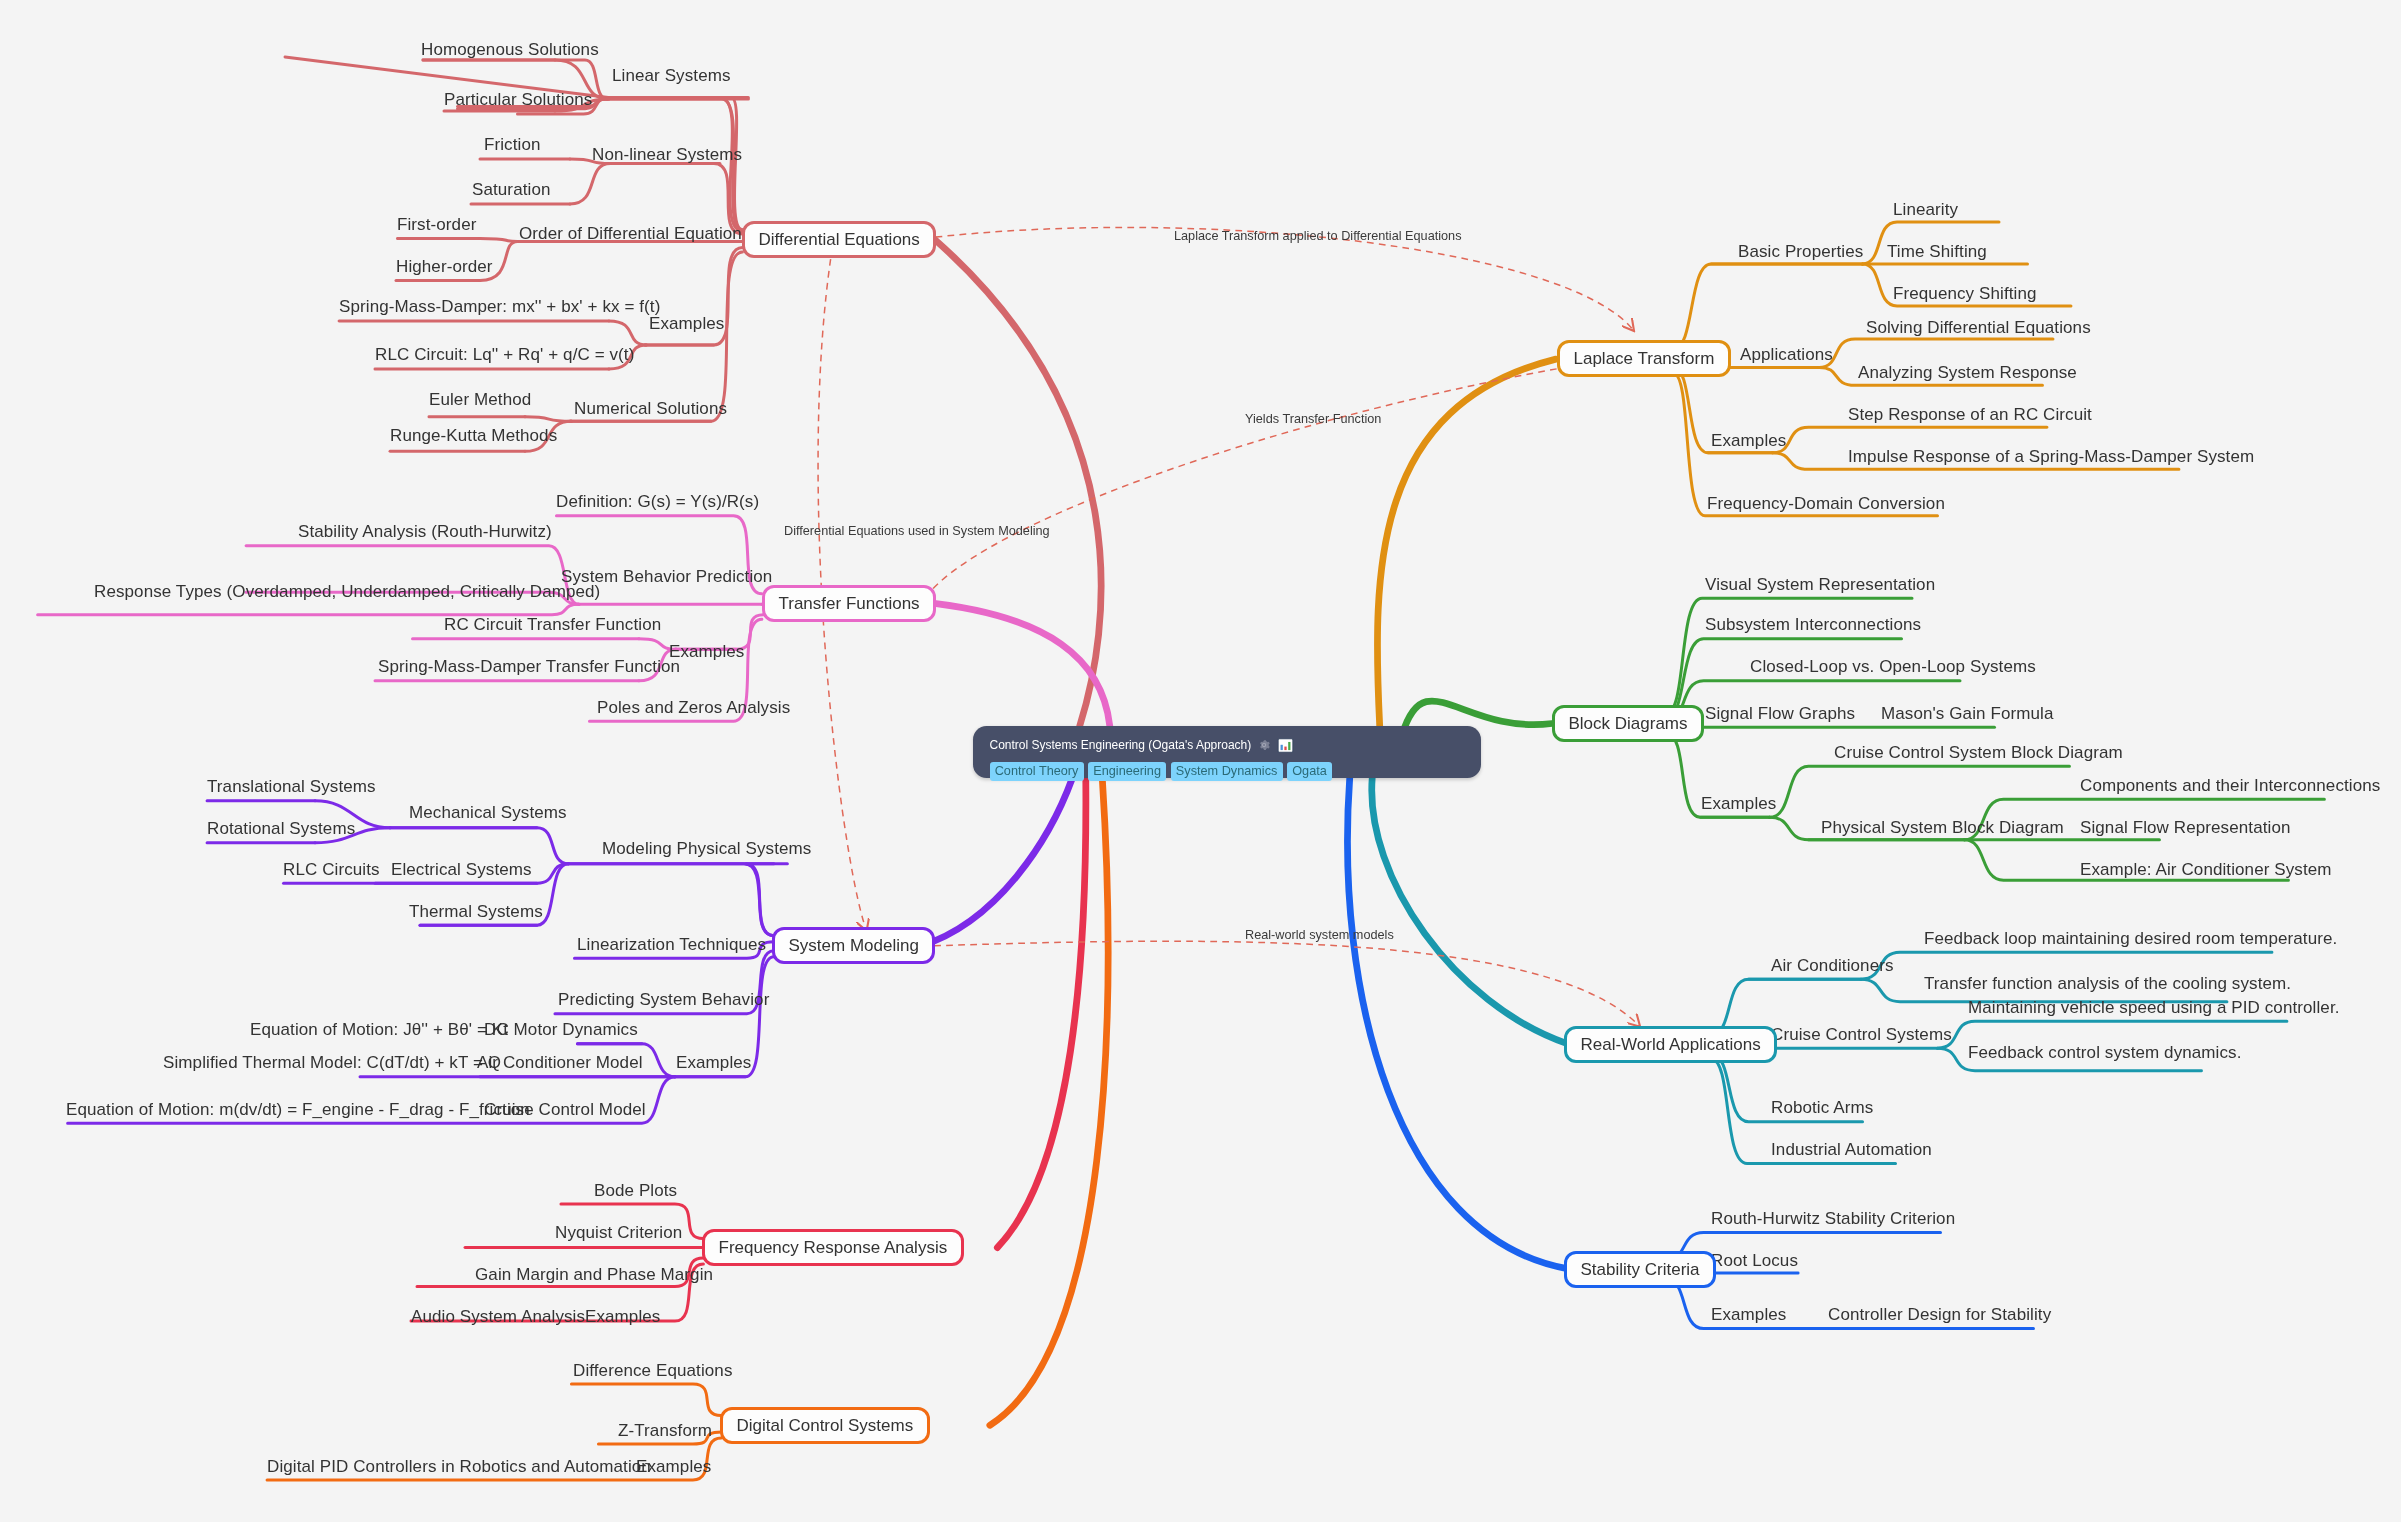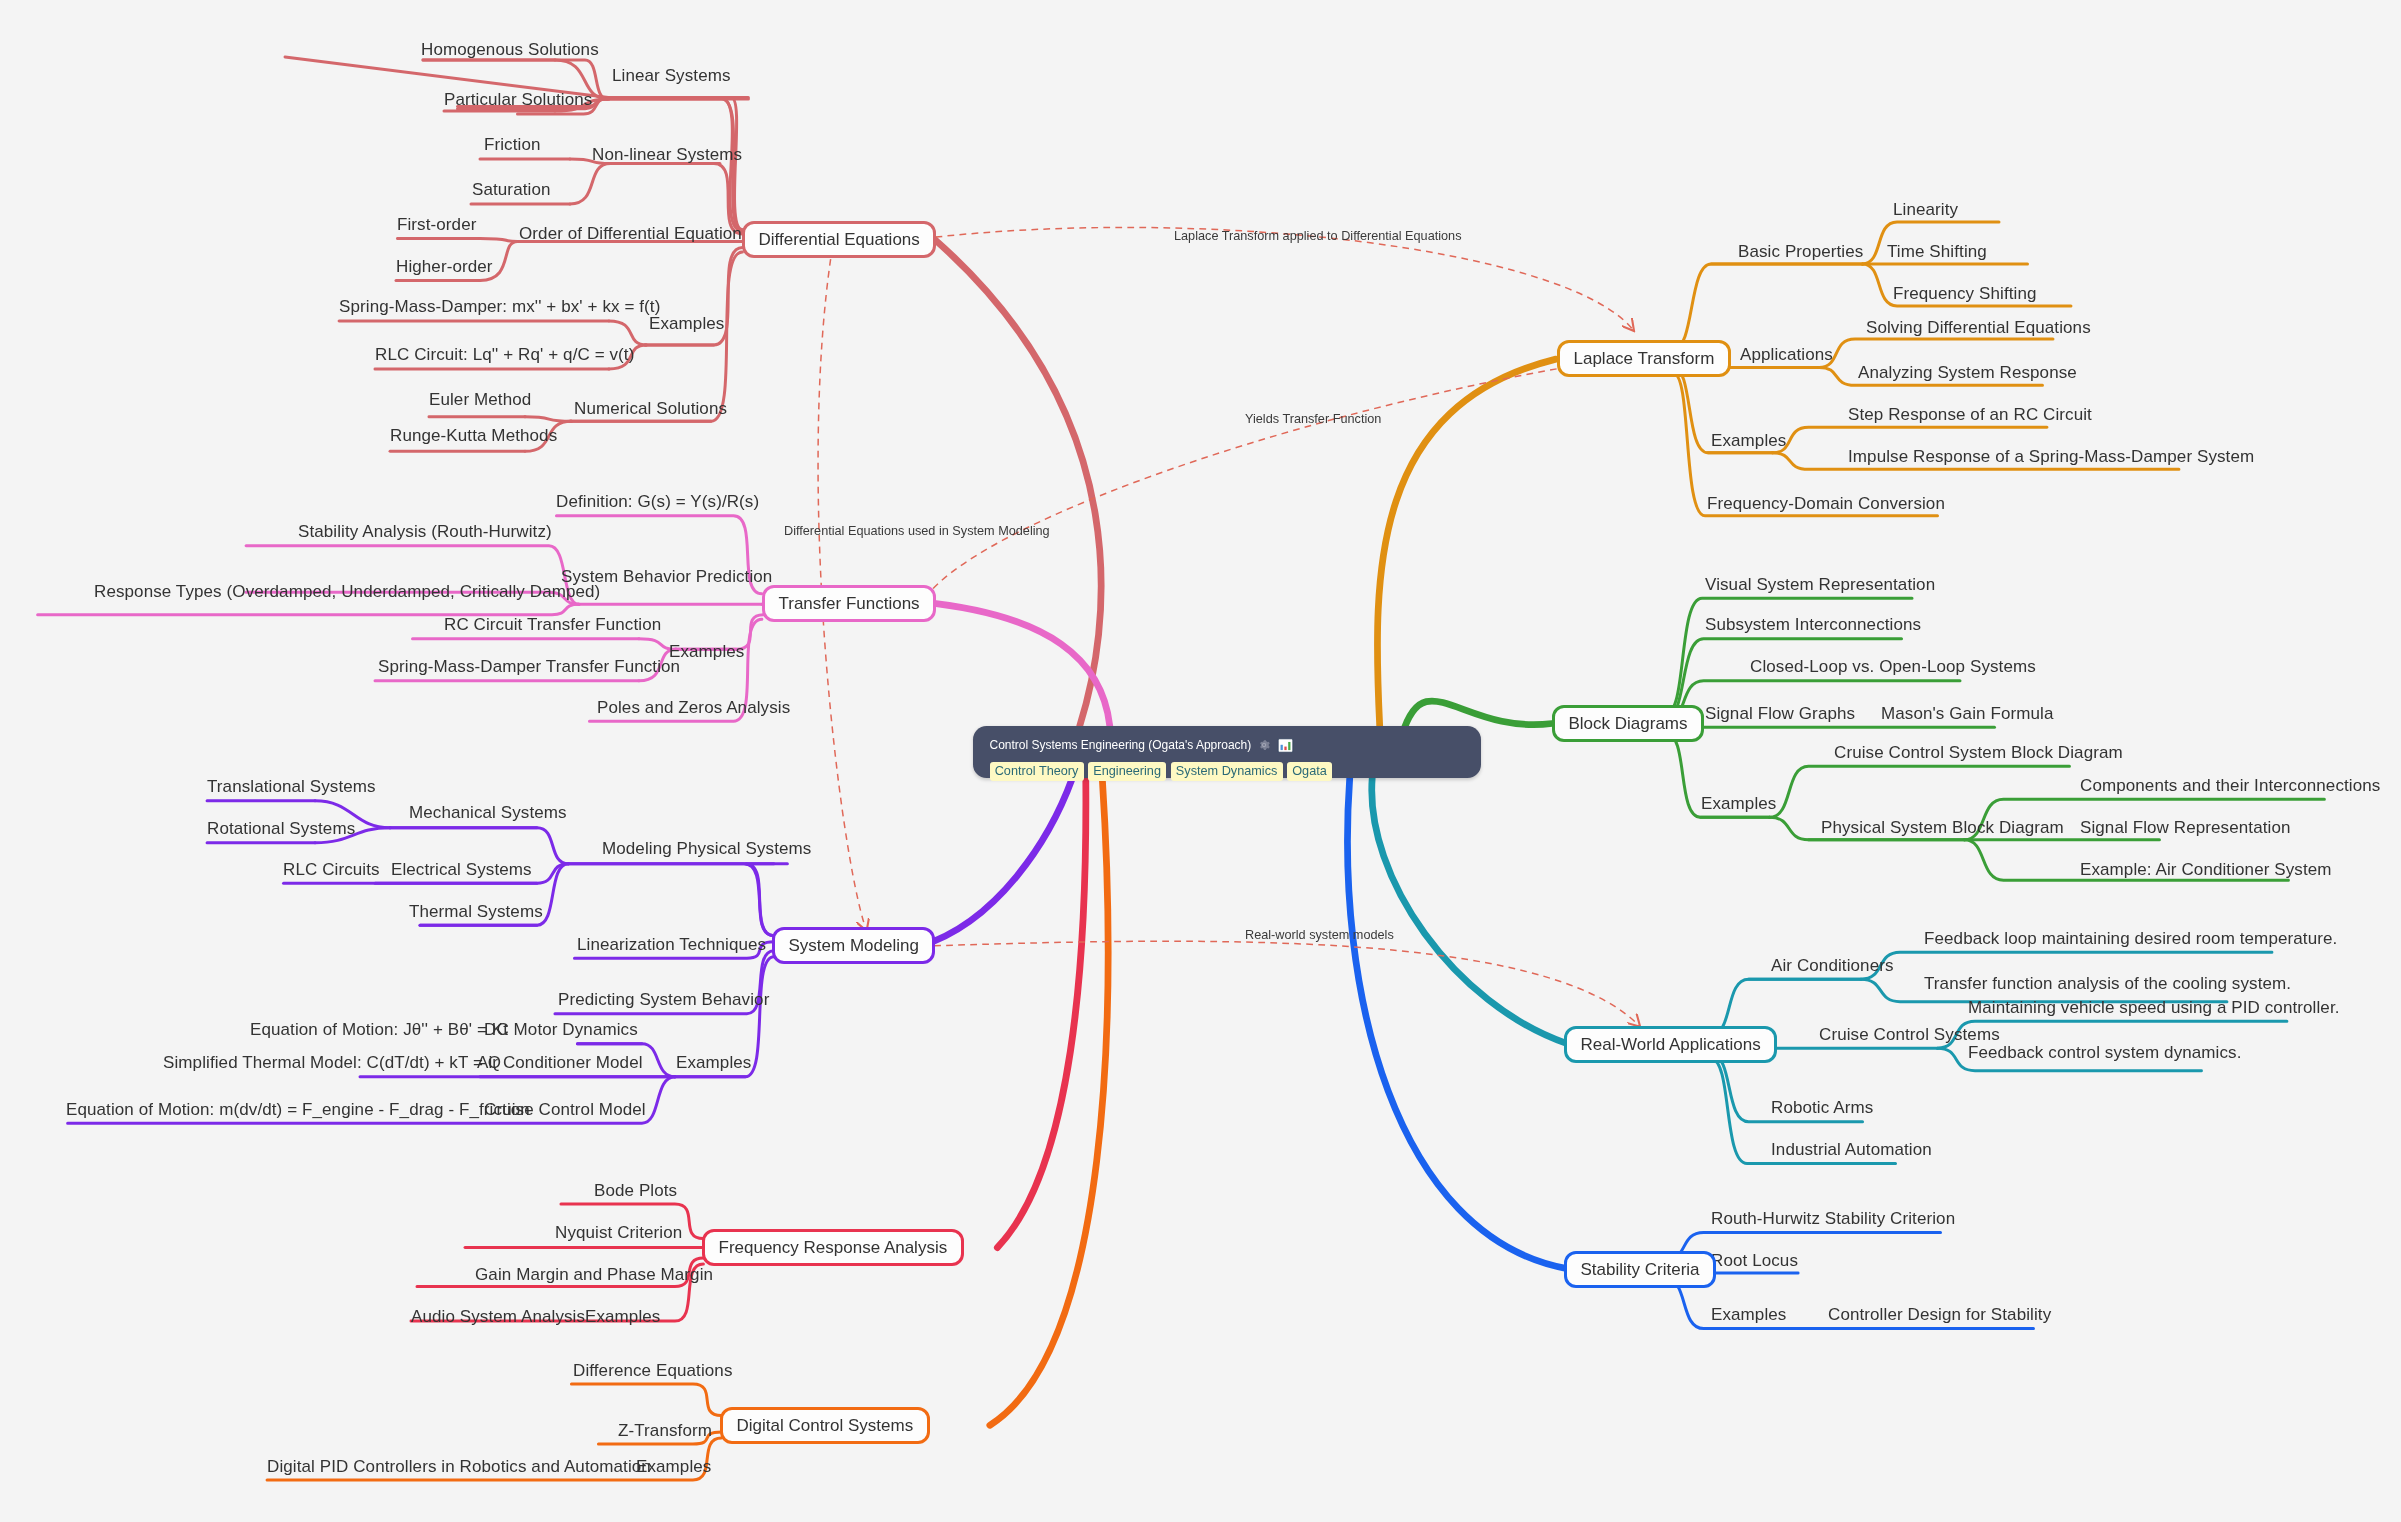--- a/index.html
+++ b/index.html
@@ -50,21 +50,21 @@
     padding:10.5px 16.5px 0 16.5px;
     z-index:20;
     box-shadow:0 1.5px 3.7px rgba(0,0,0,.18);
   }
   #central .ctitle{
     color:#ffffff;font-size:12px;line-height:1;
     display:flex;align-items:center;gap:6px;white-space:nowrap;
   }
   #central .tags{display:flex;gap:4.5px;margin-top:8.2px;}
   #central .tag{
-    background:#fef9c3;color:#2b6a77;
+    background:#7dd3fc;color:#2b6a77;
     font-size:12.7px;line-height:1;
     padding:3px 5.2px 3.7px 5.2px;
     border-radius:3px;
     white-space:nowrap;
   }
   .gear{display:inline-block;width:14.2px;height:14.2px;opacity:.85;}
   .chart-ico{display:inline-block;width:17px;height:17px;}
 
   
   .xlbl{position:absolute;font-size:12.7px;color:#3a3a3a;white-space:nowrap;}
@@ -421,21 +421,21 @@
   <div class="lbl s1" style="left:1701px;top:795px;">Examples</div>
   <div class="lbl s1" style="left:1834px;top:744px;">Cruise Control System Block Diagram</div>
   <div class="lbl s1" style="left:1821px;top:819px;">Physical System Block Diagram</div>
   <div class="lbl s1" style="left:2080px;top:777px;">Components and their Interconnections</div>
   <div class="lbl s1" style="left:2080px;top:819px;">Signal Flow Representation</div>
   <div class="lbl s1" style="left:2080px;top:861px;">Example: Air Conditioner System</div>
 
   <div class="lbl s1" style="left:1771px;top:957px;">Air Conditioners</div>
   <div class="lbl s1" style="left:1924px;top:930px;">Feedback loop maintaining desired room temperature.</div>
   <div class="lbl s1" style="left:1924px;top:975px;">Transfer function analysis of the cooling system.</div>
-  <div class="lbl s1" style="left:1771px;top:1026px;margin-left:48px;">Cruise Control Systems</div>
+  <div class="lbl s1" style="left:1771px;top:1026px;">Cruise Control Systems</div>
   <div class="lbl s1" style="left:1968px;top:999px;">Maintaining vehicle speed using a PID controller.</div>
   <div class="lbl s1" style="left:1968px;top:1044px;">Feedback control system dynamics.</div>
   <div class="lbl s1" style="left:1771px;top:1099px;">Robotic Arms</div>
   <div class="lbl s1" style="left:1771px;top:1141px;">Industrial Automation</div>
 
   <div class="lbl s1" style="left:1711px;top:1210px;">Routh-Hurwitz Stability Criterion</div>
   <div class="lbl s1" style="left:1711px;top:1252px;">Root Locus</div>
   <div class="lbl s1" style="left:1711px;top:1306px;">Examples</div>
   <div class="lbl s1" style="left:1828px;top:1306px;">Controller Design for Stability</div>
 

